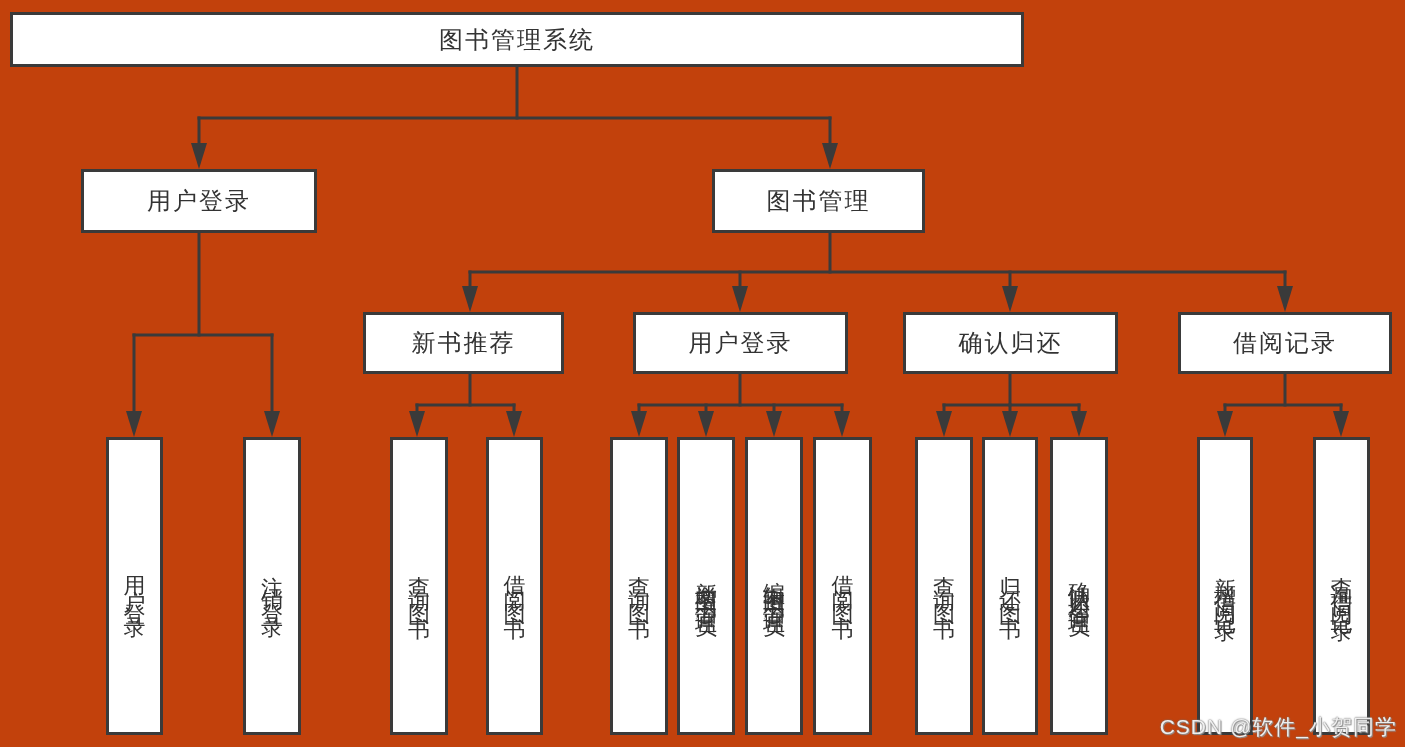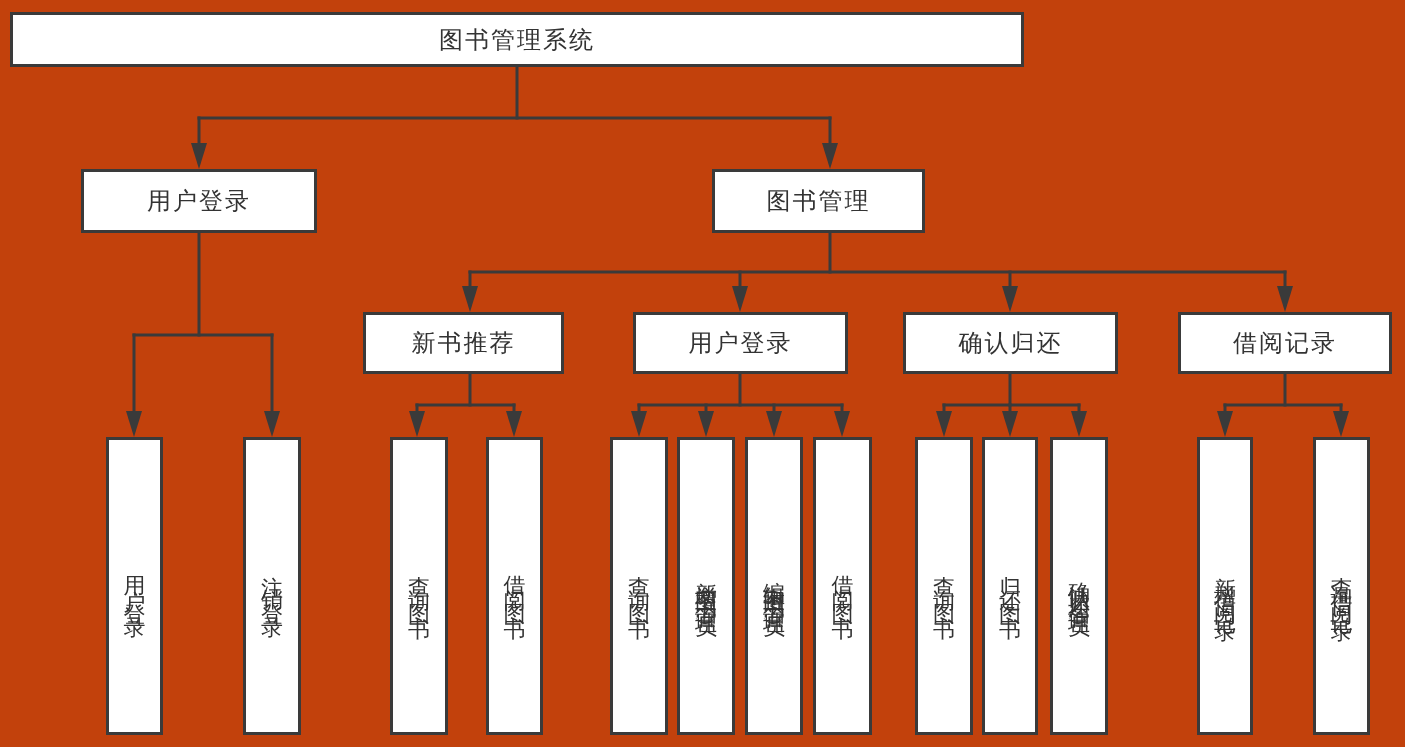--- a/index.html
+++ b/index.html
@@ -195,14 +195,15 @@
     <span class="vtext">确认归还（管理员）</span>
   </div>
 
   <div class="box leaf lvl4 ls-mid" style="left:1197px; width:56px;">
     <span class="vtext">新增借阅记录</span>
   </div>
   <div class="box leaf lvl4 ls-mid" style="left:1313px; width:57px;">
     <span class="vtext">查询借阅记录</span>
   </div>
 
+  <div class="watermark">CSDN @软件_小贺同学</div>
 
 </div>
 
 </body></html>

